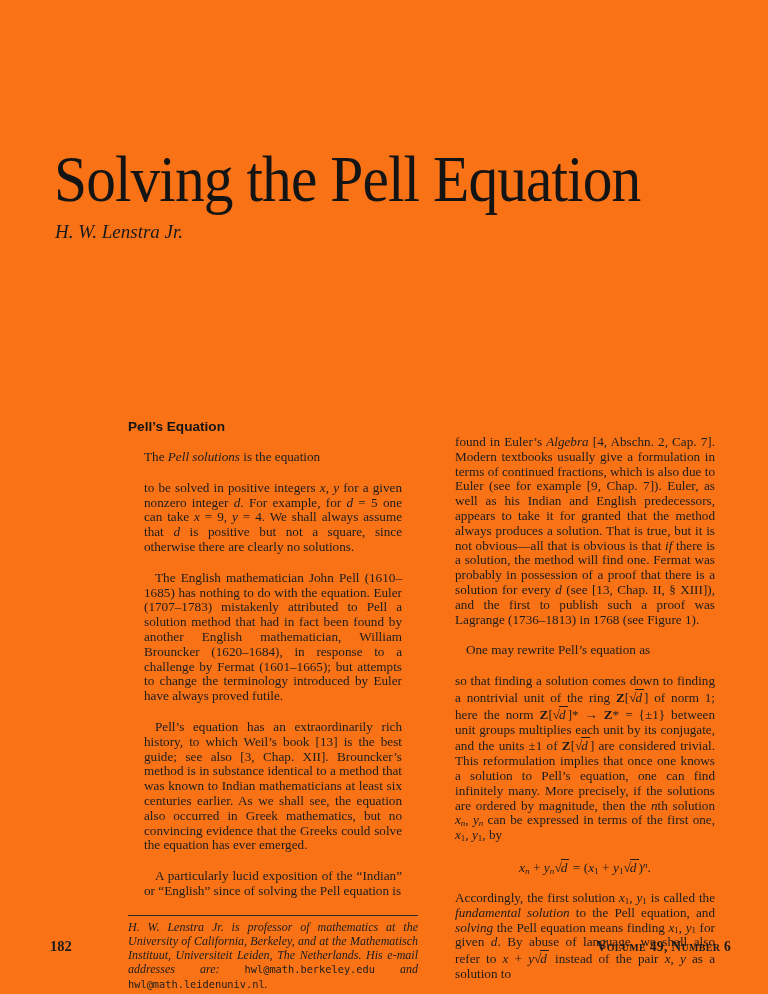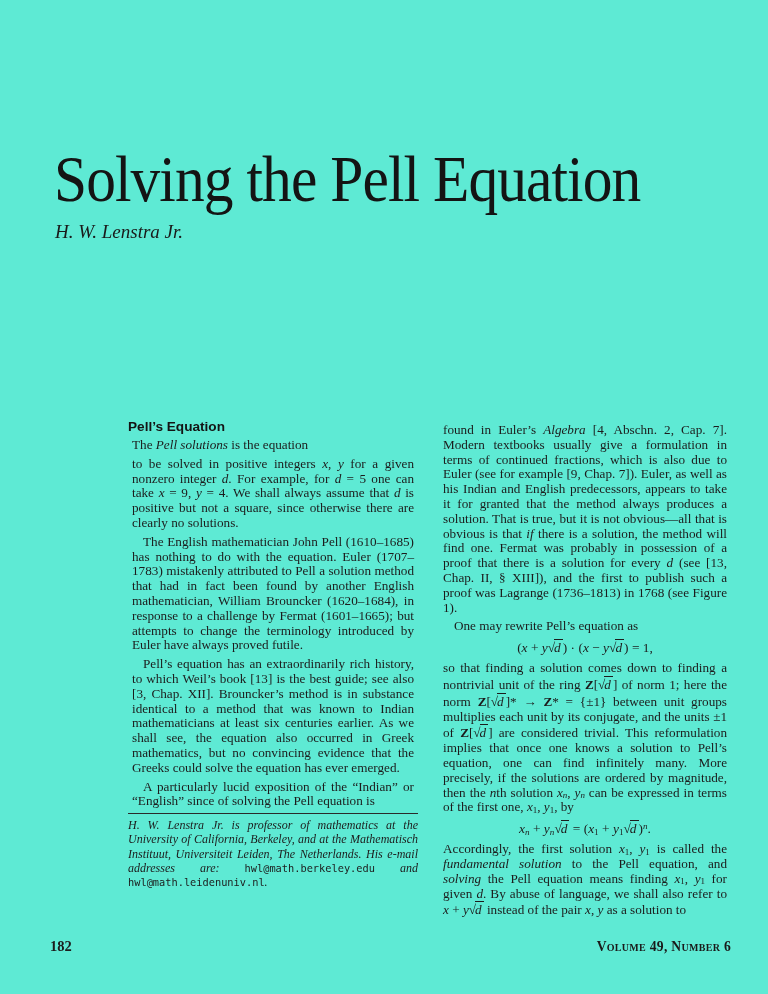--- a/index.html
+++ b/index.html
@@ -1,20 +1,20 @@
 <!DOCTYPE html>
 <html><head>
 <meta charset="utf-8">
 <style>
   html, body { margin: 0; padding: 0; background: #e8e8e8; }
   .page {
     position: relative;
     width: 768px;
     height: 994px;
-    background: #5eead4;
+    background: #f97316;
     margin: 0 auto;
     font-family: "Liberation Serif", serif;
     color: #1c1c1c;
     overflow: hidden;
   }
   .title {
     position: absolute;
     left: 54px;
     top: 146px;
     margin: 0;
@@ -46,21 +46,21 @@
   .col-right { left: 439px; width: 292px; }
   .sec-heading {
     margin: 0 0 3px 0;
     font-family: Liberation Sans, sans-serif;
     font-weight: bold;
     font-size: 13.6px;
     line-height: 15px;
     text-align: left;
     color: #141414;
   }
-  .body-par { margin: 4px; }
+  .body-par { margin: 16px; }
   .indent { text-indent: 11px; }
   .equation {
     text-align: center;
     margin: 5px 0 6px 0;
     font-size: 13.4px;
     line-height: 15px;
   }
   
   .s-n  { }
   .s-i  { font-style: italic; }
@@ -148,21 +148,20 @@
     <p class="body-par indent"><span class="s-n">A particularly lucid exposition of the “Indian” or “English” since of solving the Pell equation is</span></p>
     <div class="footnote">
       <div class="footnote-rule"></div>
       <p class="footnote-text"><span class="s-i">H. W. Lenstra Jr. is professor of mathematics at the University of California, Berkeley, and at the Mathematisch Instituut, Universiteit Leiden, The Netherlands. His e-mail addresses are: </span><span class="s-mono">hwl@math.berkeley.edu</span><span class="s-i"> and </span><span class="s-mono">hwl@math.leidenuniv.nl</span><span class="s-i">.</span></p>
     </div>
   </div>
 
   <div class="col col-right">
     <p class="body-par"><span class="s-n">found in Euler’s </span><span class="s-i">Algebra</span><span class="s-n"> [4, Abschn. 2, Cap. 7]. Modern textbooks usually give a formulation in terms of continued fractions, which is also due to Euler (see for example [9, Chap. 7]). Euler, as well as his Indian and English predecessors, appears to take it for granted that the method always produces a solution. That is true, but it is not obvious—all that is obvious is that </span><span class="s-i">if</span><span class="s-n"> there is a solution, the method will find one. Fermat was probably in possession of a proof that there is a solution for every </span><span class="s-m">d</span><span class="s-n"> (see [13, Chap. II, § XIII]), and the first to publish such a proof was Lagrange (1736–1813) in 1768 (see Figure 1).</span></p>
     <p class="body-par indent"><span class="s-n">One may rewrite Pell’s equation as</span></p>
-    <div class="equation"><span class="s-n">(</span><span class="s-m">x</span><span class="s-n"> + </span><span class="s-m">y</span><span class="s-rad">√</span><span class="s-ov">d</span><span class="s-n">) · (</span><span class="s-m">x</span><span class="s-n"> − </span><span class="s-m">y</span><span class="s-rad">√</span><span class="s-ov">d</span><span class="s-n">) = 1,</span></div>
     <p class="body-par"><span class="s-n">so that finding a solution comes down to finding a nontrivial unit of the ring </span><span class="s-bf">Z</span><span class="s-n">[</span><span class="s-rad">√</span><span class="s-ov">d</span><span class="s-n">] of norm 1; here the norm </span><span class="s-bf">Z</span><span class="s-n">[</span><span class="s-rad">√</span><span class="s-ov">d</span><span class="s-n">]* → </span><span class="s-bf">Z</span><span class="s-n">* = {±1} between unit groups multiplies each unit by its conjugate, and the units ±1 of </span><span class="s-bf">Z</span><span class="s-n">[</span><span class="s-rad">√</span><span class="s-ov">d</span><span class="s-n">] are considered trivial. This reformulation implies that once one knows a solution to Pell’s equation, one can find infinitely many. More precisely, if the solutions are ordered by magnitude, then the </span><span class="s-m">n</span><span class="s-n">th solution </span><span class="s-m">x</span><span class="s-msub">n</span><span class="s-n">, </span><span class="s-m">y</span><span class="s-msub">n</span><span class="s-n"> can be expressed in terms of the first one, </span><span class="s-m">x</span><span class="s-sub">1</span><span class="s-n">, </span><span class="s-m">y</span><span class="s-sub">1</span><span class="s-n">, by</span></p>
     <div class="equation"><span class="s-m">x</span><span class="s-msub">n</span><span class="s-n"> + </span><span class="s-m">y</span><span class="s-msub">n</span><span class="s-rad">√</span><span class="s-ov">d</span><span class="s-n"> = (</span><span class="s-m">x</span><span class="s-sub">1</span><span class="s-n"> + </span><span class="s-m">y</span><span class="s-sub">1</span><span class="s-rad">√</span><span class="s-ov">d</span><span class="s-n">)</span><span class="s-msup">n</span><span class="s-n">.</span></div>
     <p class="body-par"><span class="s-n">Accordingly, the first solution </span><span class="s-m">x</span><span class="s-sub">1</span><span class="s-n">, </span><span class="s-m">y</span><span class="s-sub">1</span><span class="s-n"> is called the </span><span class="s-i">fundamental solution</span><span class="s-n"> to the Pell equation, and </span><span class="s-i">solving</span><span class="s-n"> the Pell equation means finding </span><span class="s-m">x</span><span class="s-sub">1</span><span class="s-n">, </span><span class="s-m">y</span><span class="s-sub">1</span><span class="s-n"> for given </span><span class="s-m">d</span><span class="s-n">. By abuse of language, we shall also refer to </span><span class="s-m">x</span><span class="s-n"> + </span><span class="s-m">y</span><span class="s-rad">√</span><span class="s-ov">d</span><span class="s-n"> instead of the pair </span><span class="s-m">x</span><span class="s-n">, </span><span class="s-m">y</span><span class="s-n"> as a solution to</span></p>
   </div>
 
   <div class="footer">
     <span class="footer-page">182</span>
     <span class="footer-right smallcaps">Volume 49, Number 6</span>
   </div>
 

